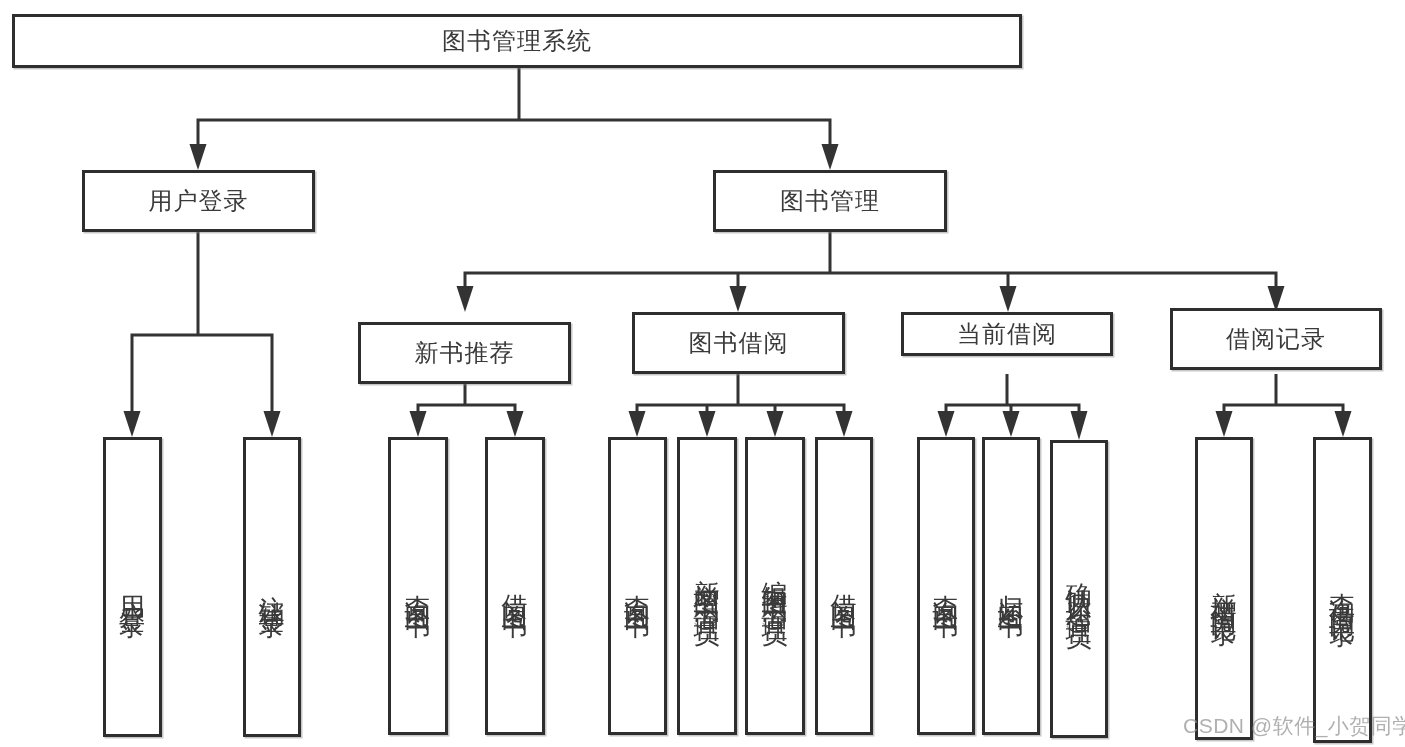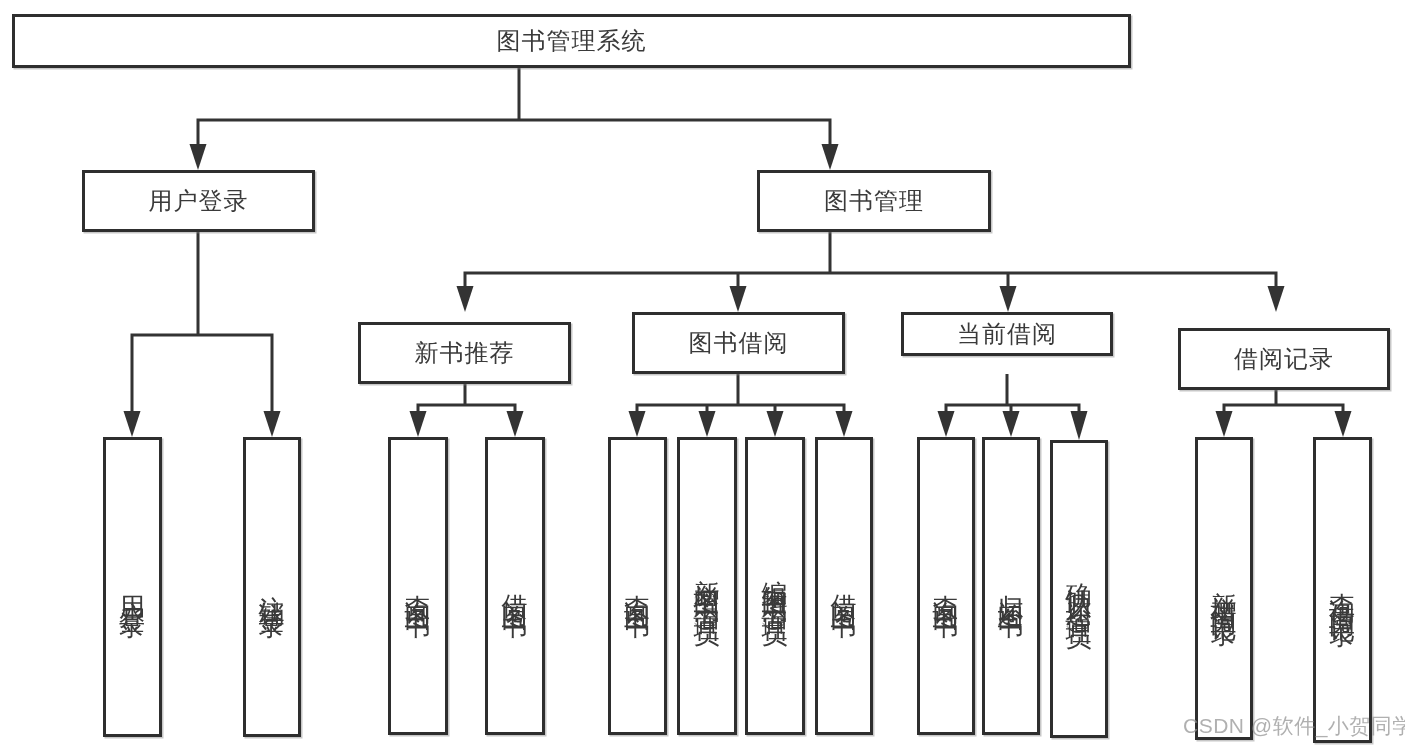--- a/index.html
+++ b/index.html
@@ -97,29 +97,29 @@
       <polygon points="766.5,411 783.5,411 775,437"></polygon>
       <polygon points="835.5,411 852.5,411 844,437"></polygon>
       <polygon points="937.5,411 954.5,411 946,437"></polygon>
       <polygon points="1002.5,411 1019.5,411 1011,437"></polygon>
       <polygon points="1070.5,411 1087.5,411 1079,440"></polygon>
       <polygon points="1215.5,411 1232.5,411 1224,437"></polygon>
       <polygon points="1334.5,411 1351.5,411 1343,437"></polygon>
     </g>
   </svg>
 
-  <div class="node h" style="left:12px; top:14px; width:1119px; height:54px;">图书管理系统</div>
+  <div class="node h" style="left:12px; top:14px; width:1010px; height:54px;">图书管理系统</div>
 
   <div class="node h" style="left:82px; top:170px; width:233px; height:62px;">用户登录</div>
-  <div class="node h" style="left:713px; top:170px; width:234px; height:62px;margin-left:44px;">图书管理</div>
+  <div class="node h" style="left:713px; top:170px; width:234px; height:62px;">图书管理</div>
 
   <div class="node h" style="left:358px; top:322px; width:213px; height:62px;">新书推荐</div>
   <div class="node h" style="left:632px; top:312px; width:213px; height:62px;font-family:Liberation Mono, monospace;">图书借阅</div>
   <div class="node h" style="left:901px; top:312px; width:212px; height:44px;">当前借阅</div>
-  <div class="node h" style="left:1170px; top:328px; width:212px; height:62px;margin-left:8px;">借阅记录</div>
+  <div class="node h" style="left:1170px; top:308px; width:212px; height:62px;">借阅记录</div>
 
   <div class="node v" style="left:103px; top:437px; width:59px; height:300px;">
     <span>用户登录</span>
   </div>
   <div class="node v" style="left:243px; top:437px; width:58px; height:300px;">
     <span>注销登录</span>
   </div>
 
   <div class="node v" style="left:388px; top:437px; width:60px; height:298px;">
     <span>查询图书</span>

